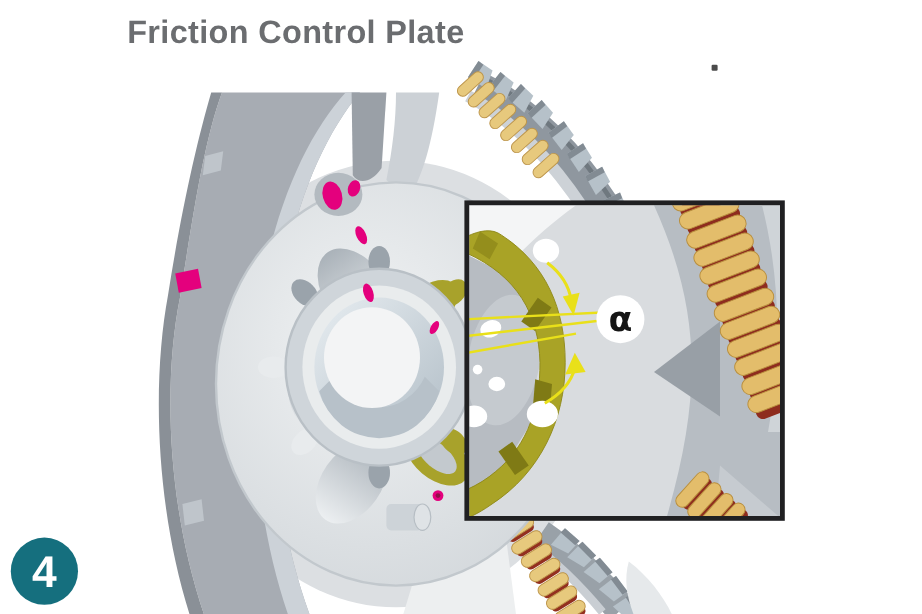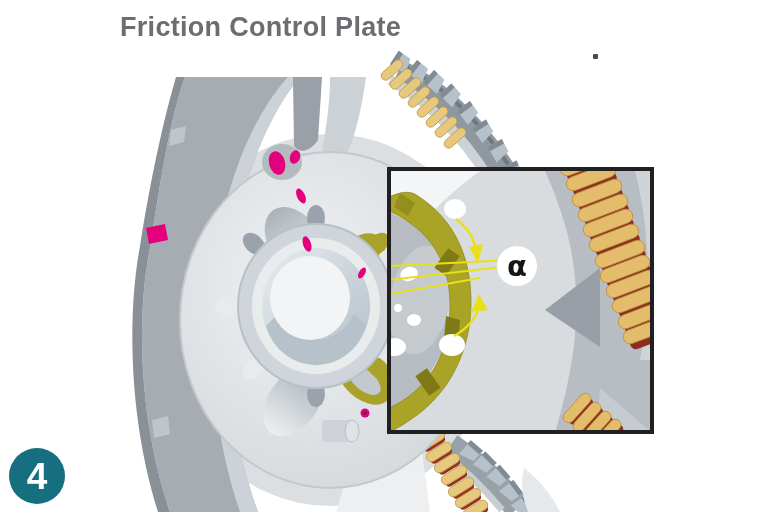--- a/index.html
+++ b/index.html
@@ -1,19 +1,19 @@
 <!DOCTYPE html>
 <html><head>
 <meta charset="utf-8">
 <style>
   html,body{margin:0;padding:0;background:#ffffff;}
   .stage{position:relative;width:768px;height:512px;background:#ffffff;overflow:hidden;
          font-family:"Liberation Sans",sans-serif;}
   .stage svg{position:absolute;left:0;top:0;}
-  .page-title{position:absolute;left:120px;top:12px;margin:0;font-size:27px;font-weight:bold;
+  .page-title{position:absolute;left:106px;top:12px;margin:0;font-size:27px;font-weight:bold;
               letter-spacing:.3px;color:#6b6d70;}
   .step-badge{position:absolute;left:9px;top:448px;width:56px;height:56px;border-radius:50%;
               background:#156f7e;color:#ffffff;display:flex;align-items:center;justify-content:center;
               font-size:37px;font-weight:bold;line-height:1;}
   .speck{position:absolute;left:593px;top:54px;width:5px;height:5px;background:#4b4b4b;border-radius:1px;}
   .alpha-text{font-family:"DejaVu Sans",sans-serif;font-weight:bold;font-size:29px;fill:#151515;}
 </style>
 </head>
 <body>
 

